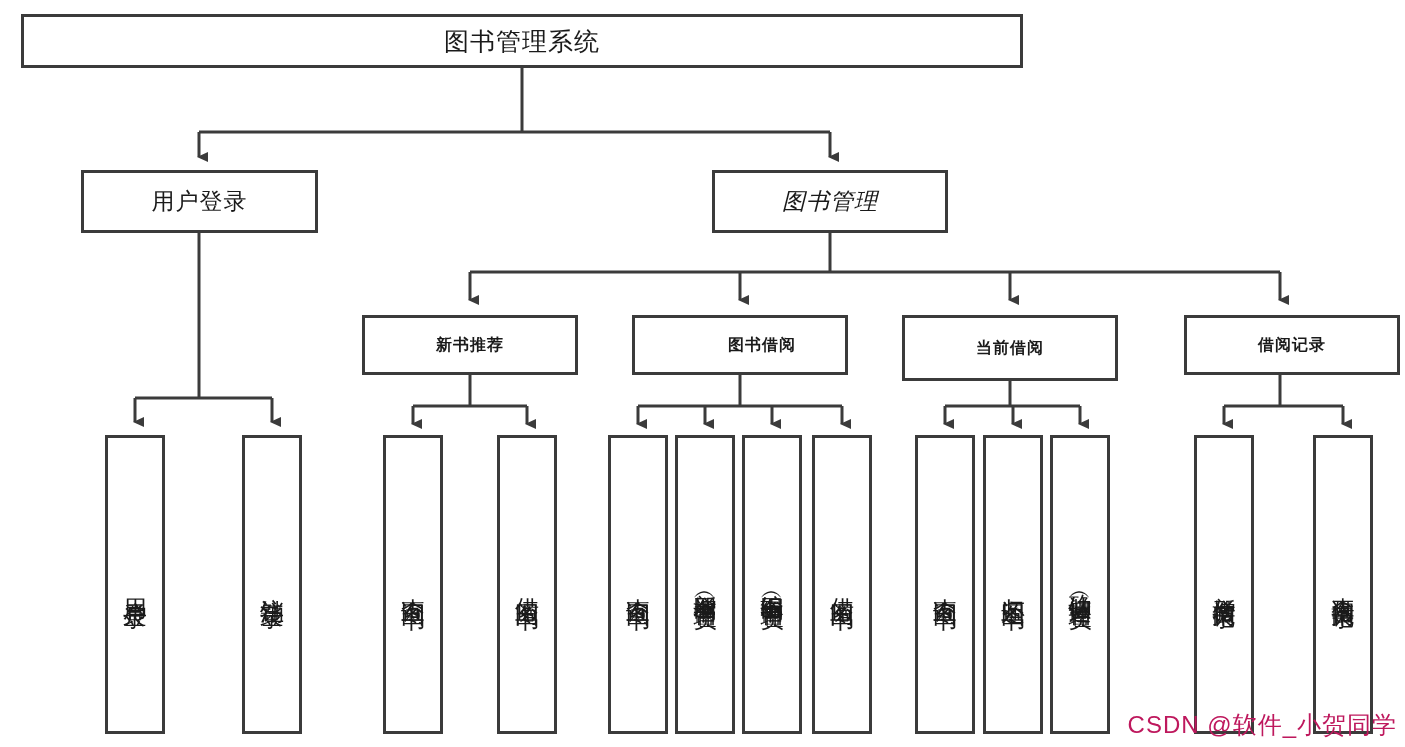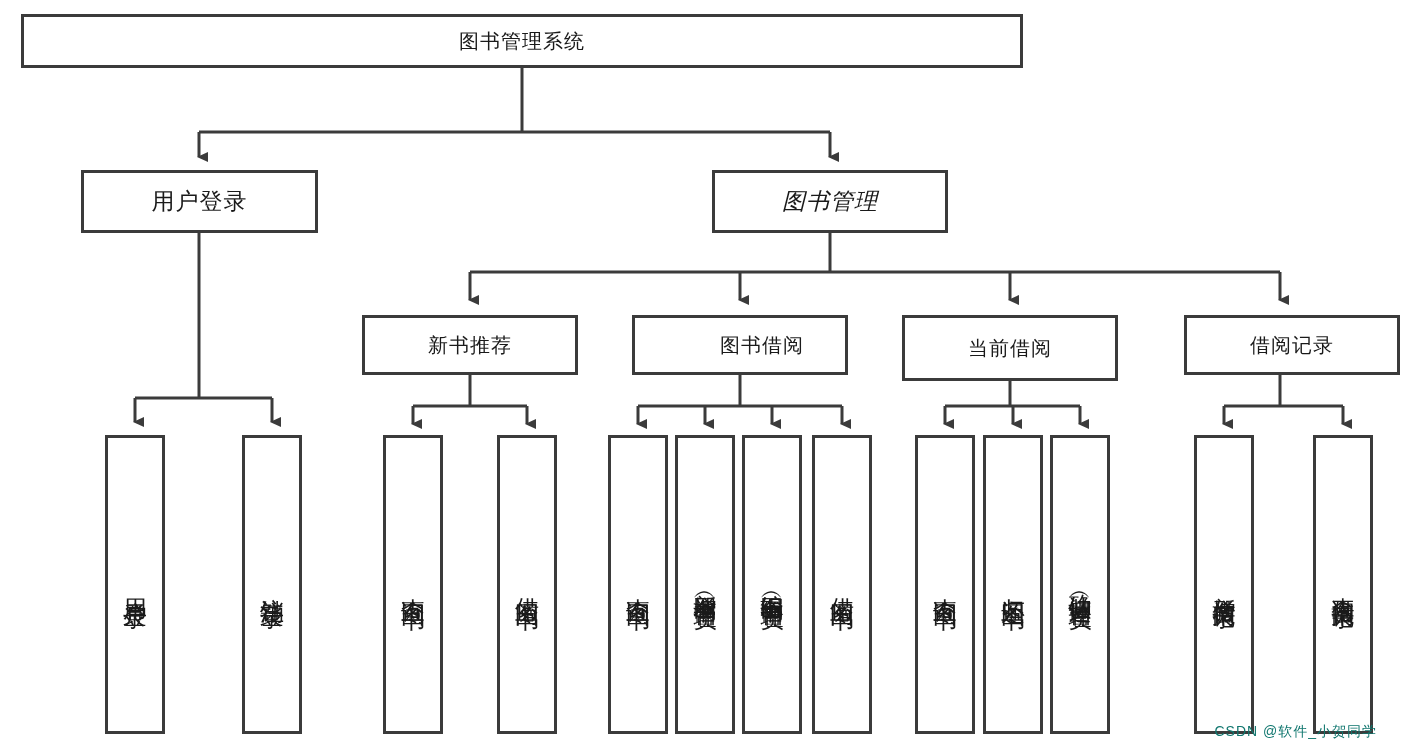--- a/index.html
+++ b/index.html
@@ -20,23 +20,23 @@
     position:absolute;
     box-sizing:border-box;
     background:#ffffff;
     border:3px solid #3b3b3b;
     display:flex;
     align-items:center;
     justify-content:center;
     color:#1a1a1a;
     letter-spacing:1px;
   }
-  .node.root{font-size:20px;}
+  .node.root{font-size:25px;}
   .node.lvl2{font-size:23px;}
-  .node.lvl3{font-size:20px;}
+  .node.lvl3{font-size:16px;font-weight:bold;}
 
   
   .leaf{
     position:absolute;
     box-sizing:border-box;
     background:#ffffff;
     border:3px solid #3b3b3b;
     display:flex;
     align-items:center;
     justify-content:center;
@@ -48,23 +48,23 @@
     line-height:1.08;
     letter-spacing:3px;
     color:#1a1a1a;
     white-space:nowrap;
   }
   .leaf.tall .vtext{font-size:23px;letter-spacing:2px;}
 
   
   #watermark{
     position:absolute;
-    right:28px;bottom:6px;
-    font-size:14px;
-    color:#0f766e;
+    right:8px;bottom:6px;
+    font-size:24px;
+    color:#be185d;
     letter-spacing:1px;
     user-select:none;
     white-space:nowrap;
   }
 </style>
 </head>
 <body>
 
 <div id="canvas">
 

